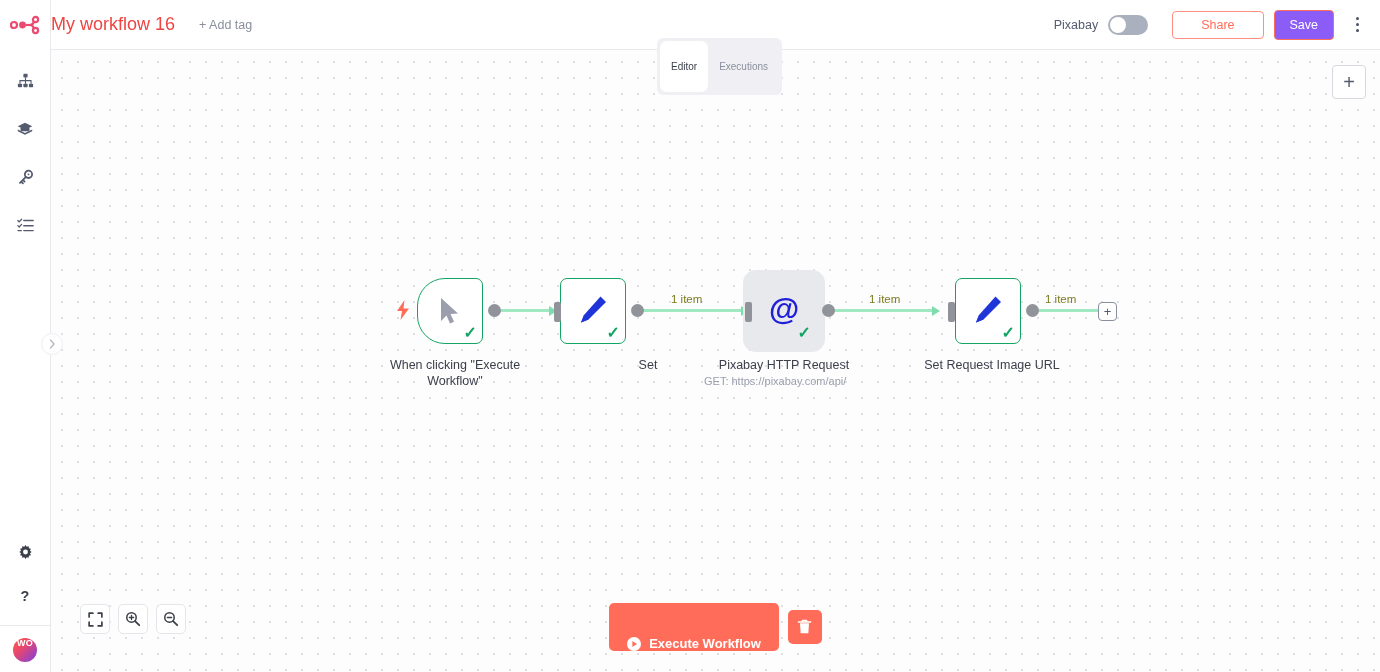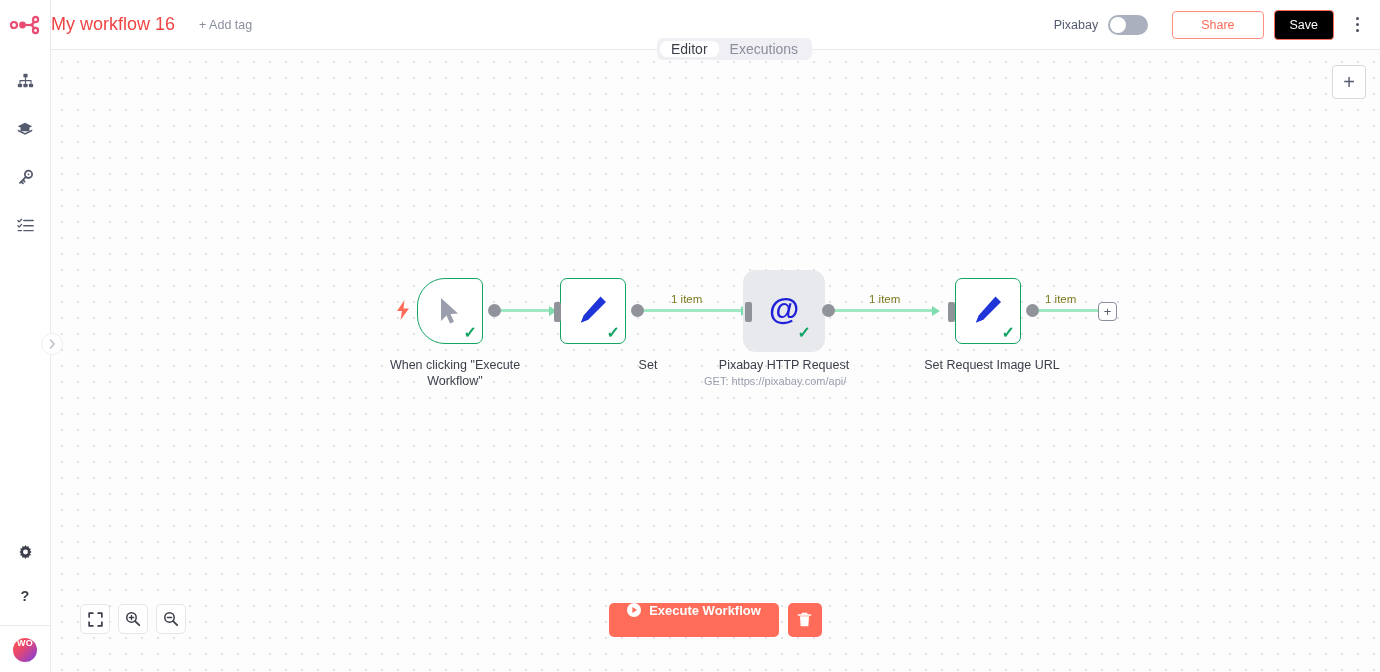--- a/index.html
+++ b/index.html
@@ -68,37 +68,37 @@
   .toggle .knob {
     position: absolute; left: 2px; top: 2px; width: 16px; height: 16px;
     border-radius: 50%; background: #fff;
   }
   .btn-share {
     font-size: 12.5px; color: #ff6d5a; background: #fff;
     border: 1px solid #ff8f80; border-radius: 4px;
     padding: 6px 28px; cursor: pointer; margin-right: 10px;
   }
   .btn-save {
-    font-size: 12.5px; color: #fff; background: #000000;
+    font-size: 12.5px; color: #fff; background: #8b5cf6;
     border: 1px solid #ff6d5a; border-radius: 4px;
     padding: 7px 15px; cursor: pointer; margin-right: 14px; font-weight: 500;
   }
   .kebab {
     display: flex; flex-direction: column; align-items: center; justify-content: center;
     width: 18px; height: 24px; cursor: pointer;
   }
   .kebab i { width: 3px; height: 3px; border-radius: 50%; background: #4b5060; margin: 1.3px 0; display:block; }
 
   
   .tabs {
     position: absolute; left: 657px; top: 38px; z-index: 35;
     display: flex; background: #f0f0f4; border-radius: 6px; padding: 3px;
   }
   .tab {
-    font-size: 14px; padding: 0 11px; border-radius: 7px;
+    font-size: 10px; padding: 20px 11px; border-radius: 7px;
     color: #8a8f9d; cursor: pointer; white-space: nowrap;
   }
   .tab.active { background: #fff; color: #3b3f4a; }
 
   
   .canvas {
     position: absolute; left: 51px; top: 50px; width: 1329px; height: 622px;
     background-color: #fdfdfd;
     background-image: radial-gradient(circle, #dfdfe5 1px, transparent 1px);
     background-size: 16px 16px;
@@ -171,22 +171,22 @@
     background: #fff; border: 1px solid #e4e6eb; border-radius: 5px;
     display: flex; align-items: center; justify-content: center;
     color: #3b3f4a; cursor: pointer;
   }
   .exec-bar {
     position: absolute; left: 0; right: 0; top: 553px;
     display: flex; justify-content: center; align-items: center; z-index: 12;
   }
   .btn-exec {
     background: #ff6d5a; color: #fff; border: none; border-radius: 5px;
-    font-size: 13px; font-weight: bold; padding: 0 18px; height: 34px;
-    display: flex; align-items: flex-start; cursor: pointer;
+    font-size: 13px; font-weight: bold; padding: 0 18px; height: 48px;
+    display: flex; align-items: flex-end; cursor: pointer;
     font-family: "Liberation Sans", sans-serif;
   }
   .btn-exec .play { margin-right: 8px; display: flex; }
   .btn-trash {
     margin-left: 9px; background: #ff6d5a; border: none; border-radius: 5px;
     width: 34px; height: 34px; display: flex; align-items: center; justify-content: center;
     cursor: pointer;
   }
 </style>
 </head>

